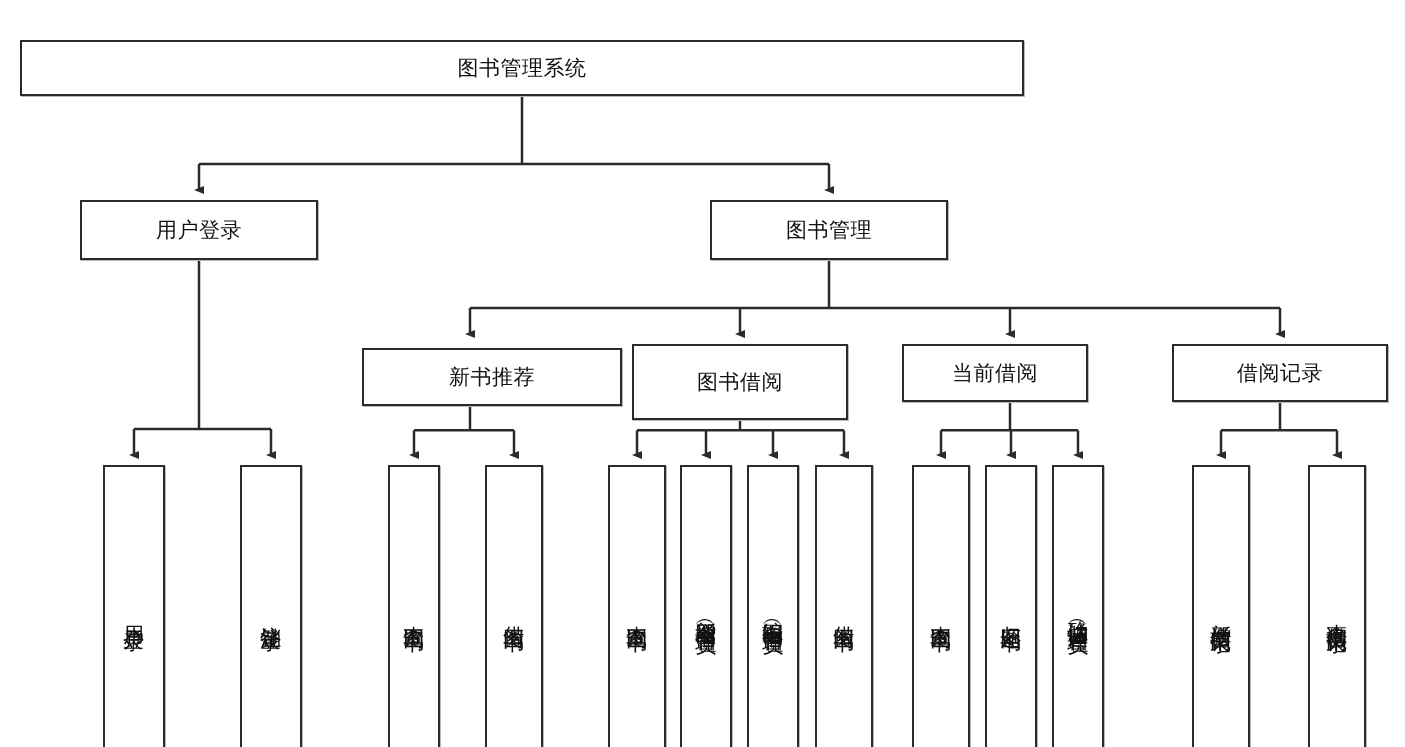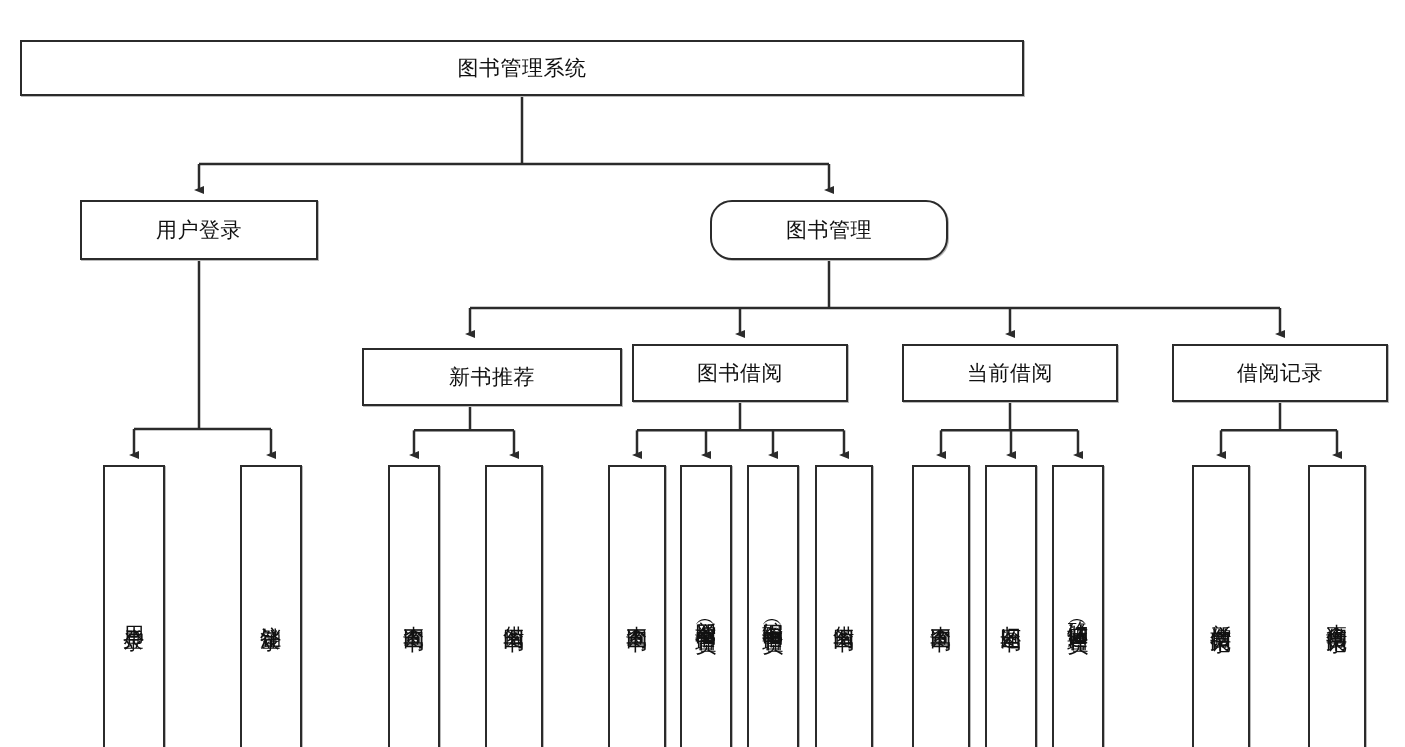--- a/index.html
+++ b/index.html
@@ -113,31 +113,31 @@
       </g>
   </svg>
 
   <div class="node" style="left: 20px; top: 12px; width: 1004px; height: 56px;">
     <span class="label">图书管理系统</span>
   </div>
 
   <div class="node" style="left: 80px; top: 172px; width: 238px; height: 60px;">
     <span class="label">用户登录</span>
   </div>
-  <div class="node" style="left: 710px; top: 172px; width: 238px; height: 60px; border-radius: 22px;">
+  <div class="node" style="left: 710px; top: 172px; width: 238px; height: 60px;">
     <span class="label">图书管理</span>
   </div>
 
   <div class="node" style="left: 362px; top: 320px; width: 260px; height: 58px;">
     <span class="label">新书推荐</span>
   </div>
-  <div class="node" style="left: 632px; top: 316px; width: 216px; height: 58px;">
+  <div class="node" style="left: 632px; top: 316px; width: 216px; height: 76px;">
     <span class="label">图书借阅</span>
   </div>
-  <div class="node" style="left: 902px; top: 316px; width: 216px; height: 58px;">
+  <div class="node" style="left: 902px; top: 316px; width: 186px; height: 58px;">
     <span class="label">当前借阅</span>
   </div>
   <div class="node" style="left: 1172px; top: 316px; width: 216px; height: 58px;">
     <span class="label">借阅记录</span>
   </div>
 
   <div class="node vertical" style="left: 103px; top: 437px; width: 62px; height: 296px;">
     <span class="label">用户登录</span>
   </div>
   <div class="node vertical" style="left: 240px; top: 437px; width: 62px; height: 296px;">

